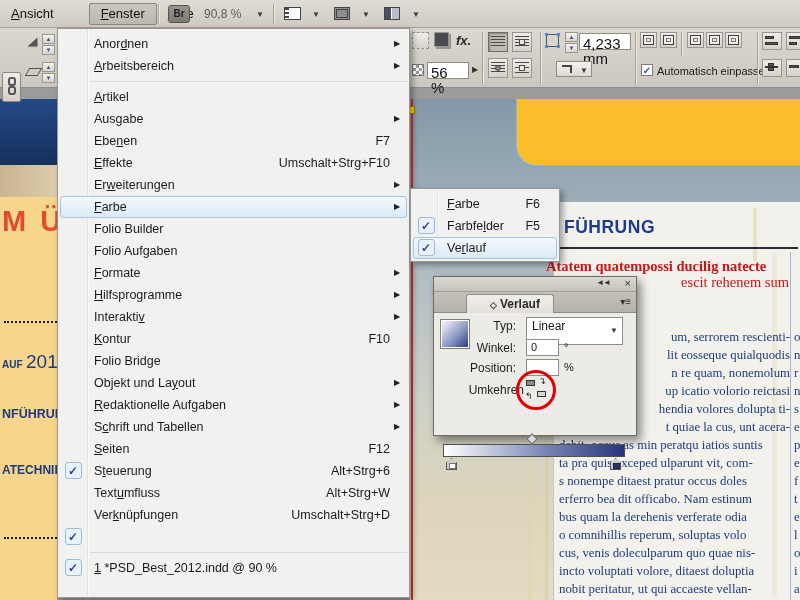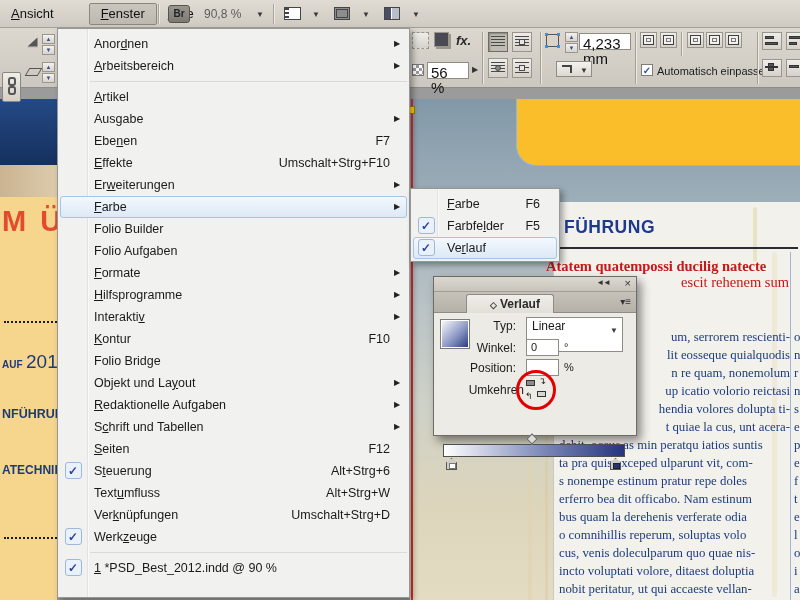--- a/index.html
+++ b/index.html
@@ -144,21 +144,21 @@
   .gp-tabrow { position:relative; height:21px; background:linear-gradient(#c6c2ba,#b5b1a9); border-bottom:1px solid #8f8c85; }
   .gp-tab { position:absolute; left:2px; top:2px; width:88px; height:19px; background:linear-gradient(#f0eee9,#e2dfd8);
     border:1px solid #8f8c85; border-bottom:none; border-radius:3px 3px 0 0; font-weight:bold; font-size:12px; line-height:18px; padding-left:23px; color:#2a2a2a;margin-left:30px; }
   .gp-tabicon { font-size:9px; color:#444; margin-right:3px; }
   .gp-menuicon { position:absolute; right:5px; top:4px; font-size:10px; color:#333; }
   .gp-body { position:relative; height:121px; }
   .gp-swatch { position:absolute; left:6px; top:6px; width:30px; height:30px; border:1px solid #7a7a7a;
     box-shadow:inset 0 0 0 1px #fff; background:linear-gradient(135deg,#ffffff 0%,#8d99c4 55%,#25357d 100%); }
   .gp-row { position:absolute; left:0; width:100%; height:18px; }
   .gp-lbl { position:absolute; right:120px; top:2px; font-size:12px; color:#1c1c1c; }
-  .gp-dd { position:absolute; left:92px; top:0; width:97px; height:35px; background:#fff; border:1px solid #8f8c85;
+  .gp-dd { position:absolute; left:92px; top:0; width:97px; height:28px; background:#fff; border:1px solid #8f8c85;
     font-size:12px; line-height:16px; padding-left:5px; }
   .gp-dd .dd-arrow { position:absolute; right:4px; top:5px; }
   .gp-input { position:absolute; left:92px; top:0; width:33px; height:17px; background:#fff; border:1px solid #8f8c85;
     font-size:11px; line-height:15px; padding-left:4px; }
   .gp-unit { position:absolute; left:130px; top:2px; font-size:11px; color:#1c1c1c; }
   .rev-icon { position:absolute; left:92px; top:-2px; width:20px; height:19px; }
   .rev-icon .r1 { position:absolute; left:0; top:1px; width:9px; height:6px; background:#8a8a8a; border:1px solid #333; }
   .rev-icon .r2 { position:absolute; right:0; bottom:1px; width:9px; height:6px; background:#d8d6d0; border:1px solid #333; }
   .rev-icon .a1 { position:absolute; right:0; top:-3px; font-size:9px; color:#222; }
   .rev-icon .a2 { position:absolute; left:-1px; bottom:-3px; font-size:9px; color:#222; }
@@ -203,21 +203,21 @@
     <div class="red-line2">escit rehenem sum</div>
     <div class="body-col" id="body-col1">
         <div class="body-line clipped">um, serrorem rescienti-</div>
         <div class="body-line clipped">lit eosseque quialquodis</div>
         <div class="body-line clipped">n re quam, nonemolum</div>
         <div class="body-line clipped">up icatio volorio reictasi</div>
         <div class="body-line clipped">hendia volores dolupta ti-</div>
         <div class="body-line clipped">t quiae la cus, unt acera-</div>
         <div class="body-line">debit, occus as min peratqu iatios suntis</div>
         <div class="body-line">ta pra quis exceped ulparunt vit, com-</div>
-        <div class="body-line">s nonempe estinum pratur repe doles</div>
+        <div class="body-line">s nonempe ditaest pratur occus doles</div>
         <div class="body-line">erferro bea dit officabo. Nam estinum</div>
         <div class="body-line">bus quam la derehenis verferate odia</div>
         <div class="body-line">o comnihillis reperum, soluptas volo</div>
         <div class="body-line">cus, venis doleculparum quo quae nis-</div>
         <div class="body-line">incto voluptati volore, ditaest doluptia</div>
         <div class="body-line">nobit peritatur, ut qui accaeste vellan-</div>
       </div>
     <div class="col-guide"></div>
     <div class="col2" id="body-col2">
         <div class="body-line">o</div>
@@ -500,21 +500,20 @@
         <span class="mi-arrow"></span>
       </div>
       <div class="menu-item">
         <span class="mi-check"></span>
         <span class="mi-label">Ver<u>k</u>nüpfungen</span>
         <span class="mi-shortcut">Umschalt+Strg+D</span>
         <span class="mi-arrow"></span>
       </div>
       <div class="menu-item">
         <span class="mi-check"><span class="chk">✓</span></span>
-        <span class="mi-label">Werk<u>z</u>euge</span>
         <span class="mi-shortcut"></span>
         <span class="mi-arrow"></span>
       </div>
       <div class="menu-sep"></div>
       <div class="menu-item">
         <span class="mi-check"><span class="chk">✓</span></span>
         <span class="mi-label"><u>1</u> *PSD_Best_2012.indd @ 90 %</span>
         <span class="mi-shortcut"></span>
         <span class="mi-arrow"></span>
       </div>

